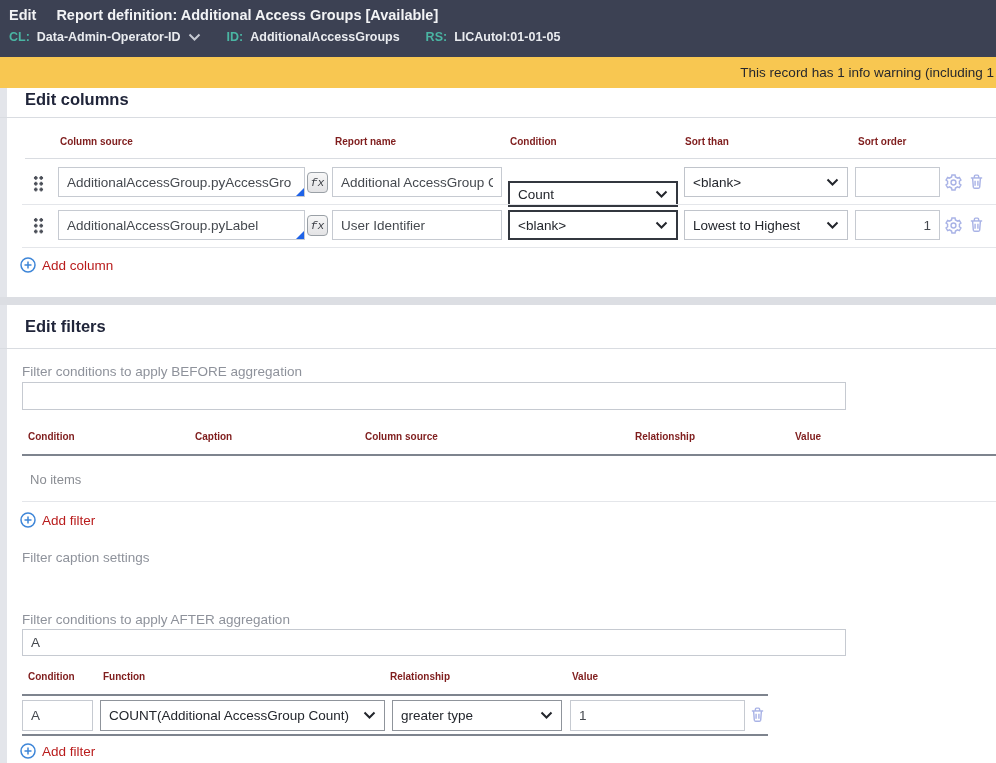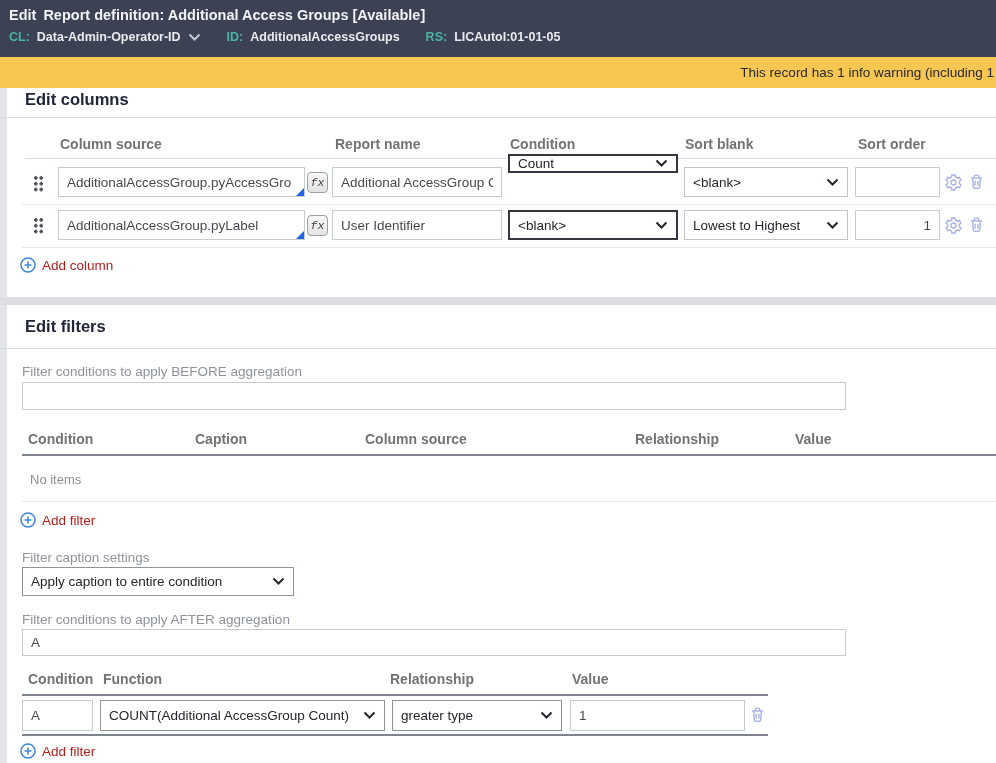--- a/index.html
+++ b/index.html
@@ -3,40 +3,40 @@
 <meta charset="utf-8">
 <style>
   * { margin:0; padding:0; box-sizing:border-box; }
   html,body { width:996px; height:763px; overflow:hidden; background:#fff;
     font-family:"Liberation Sans", sans-serif; }
   #page { position:relative; width:996px; height:763px; background:#fff; }
   .abs { position:absolute; }
 
   
   .hdr { left:0; top:0; width:996px; height:57px; background:#3c4153; color:#f2f3f5; }
-  .hdr-line1 { position:absolute; left:9px; top:7px; font-size:14.5px; font-weight:bold; display:flex; gap:7px; white-space:nowrap; }
+  .hdr-line1 { position:absolute; left:9px; top:7px; font-size:14.5px; font-weight:bold; display:flex; gap:20px; white-space:nowrap; }
   .hdr-line2 { position:absolute; left:9px; top:30px; font-size:12.5px; font-weight:bold; display:flex; align-items:center; white-space:nowrap; }
   .kw { color:#4ab5a3; margin-right:7px; }
   .kv { color:#e9ebef; }
   .hdr-gap { width:26px; }
   .chev-lite { margin-left:7px; display:inline-flex; }
 
   
   .warn { left:0; top:57px; width:996px; height:31px; background:#f8c751; color:#27282d;
     font-size:13.5px; line-height:31px; text-align:right; padding-right:2px; white-space:nowrap; overflow:hidden; }
 
   .leftstrip { left:0; top:88px; width:7px; height:675px; background:#e3e5ea; }
   .band { left:0; top:297px; width:996px; height:8px; background:#dcdee3; }
 
   
   .sec-title { font-size:16.5px; font-weight:600; color:#20253a; }
   .rule { height:1px; background:#d9dce1; }
   .rule-lt { height:1px; background:#e4e6ea; }
   .rule-dk { height:2px; background:#7e848e; }
-  .hd { font-size:14px; font-weight:bold; color:#737373; white-space:nowrap; }
+  .hd { font-size:10px; font-weight:bold; color:#7f1d1d; white-space:nowrap; }
   .lbl { font-size:13.5px; color:#8e929b; white-space:nowrap; }
   .inp { border:1px solid #c6cad1; background:#fff; color:#45494f; font-size:13.5px;
     padding:0 8px; font-family:"Liberation Sans", sans-serif; outline:none; width:100%; height:100%; }
   .inp.right { text-align:right; }
   .sel { background:#fff; display:flex; align-items:center; justify-content:space-between;
     padding:0 8px; font-size:13.5px; color:#23262c; cursor:default; white-space:nowrap; overflow:hidden; }
   .sel.dark { border:2px solid #33373f; }
   .sel.med  { border:1px solid #8f949b; }
   .sel.lite { border:1px solid #c0c4cb; }
   .sel .txt { overflow:hidden; text-overflow:clip; }
@@ -85,34 +85,34 @@
   <div class="abs leftstrip"></div>
   <div class="abs band"></div>
 
   <div class="abs" style="left:0;top:88px;width:996px;height:209px;">
     <div class="abs sec-title" style="left:25px;top:2px;">Edit columns</div>
     <div class="abs rule" style="left:0;right:0;top:29px;"></div>
 
     <div class="abs hd" style="left:60px;top:48px;">Column source</div>
     <div class="abs hd" style="left:335px;top:48px;">Report name</div>
     <div class="abs hd" style="left:510px;top:48px;">Condition</div>
-    <div class="abs hd" style="left:685px;top:48px;">Sort blank</div>
+    <div class="abs hd" style="left:685px;top:48px;">Sort than</div>
     <div class="abs hd" style="left:858px;top:48px;">Sort order</div>
     <div class="abs rule" style="left:25px;right:0;top:70px;"></div>
 
     <div class="abs drag" style="left:33px;top:87px;"></div>
     <div class="abs acwrap" style="left:58px;top:79px;width:247px;height:30px;">
       <input class="inp" value="AdditionalAccessGroup.pyAccessGro" style="">
       <span class="tri"></span>
     </div>
     <div class="abs fxbtn" style="left:307px;top:84px;">fx</div>
     <div class="abs" style="left:332px;top:79px;width:170px;height:30px;">
       <input class="inp" value="Additional AccessGroup C" style="">
     </div>
-    <div class="abs sel dark" style="left:508px;top:66px;width:170px;height:19px;align-items:center;">
+    <div class="abs sel dark" style="left:508px;top:93px;width:170px;height:26px;align-items:center;">
       <span class="txt">Count</span>
       <svg width="13" height="9" viewBox="0 0 13 9">
           <polyline points="1.5,1.5 6.5,6.5 11.5,1.5" fill="none" stroke="#23262c" stroke-width="2"></polyline>
         </svg>
     </div>
     <div class="abs sel lite" style="left:684px;top:79px;width:164px;height:30px;">
       <span class="txt">&lt;blank&gt;</span>
       <svg width="13" height="9" viewBox="0 0 13 9">
           <polyline points="1.5,1.5 6.5,6.5 11.5,1.5" fill="none" stroke="#23262c" stroke-width="2"></polyline>
         </svg>
@@ -206,26 +206,20 @@
 
     <div class="abs addlink" style="left:20px;top:207px;">
       <svg width="16" height="16" viewBox="0 0 16 16">
           <circle cx="8" cy="8" r="7" fill="none" stroke="#3e86d8" stroke-width="1.5"></circle>
           <path d="M8 4.5v7M4.5 8h7" stroke="#3e86d8" stroke-width="1.5"></path>
         </svg>
       <span>Add filter</span>
     </div>
 
     <div class="abs lbl" style="left:22px;top:245px;">Filter caption settings</div>
-    <div class="abs sel med" style="left:22px;top:262px;width:272px;height:29px;">
-      <span class="txt">Apply caption to entire condition</span>
-      <svg width="13" height="9" viewBox="0 0 13 9">
-          <polyline points="1.5,1.5 6.5,6.5 11.5,1.5" fill="none" stroke="#23262c" stroke-width="2"></polyline>
-        </svg>
-    </div>
 
     <div class="abs lbl" style="left:22px;top:307px;">Filter conditions to apply AFTER aggregation</div>
     <div class="abs" style="left:22px;top:324px;width:824px;height:27px;">
       <input class="inp" value="A" style="">
     </div>
 
     <div class="abs hd" style="left:28px;top:366px;">Condition</div>
     <div class="abs hd" style="left:103px;top:366px;">Function</div>
     <div class="abs hd" style="left:390px;top:366px;">Relationship</div>
     <div class="abs hd" style="left:572px;top:366px;">Value</div>

